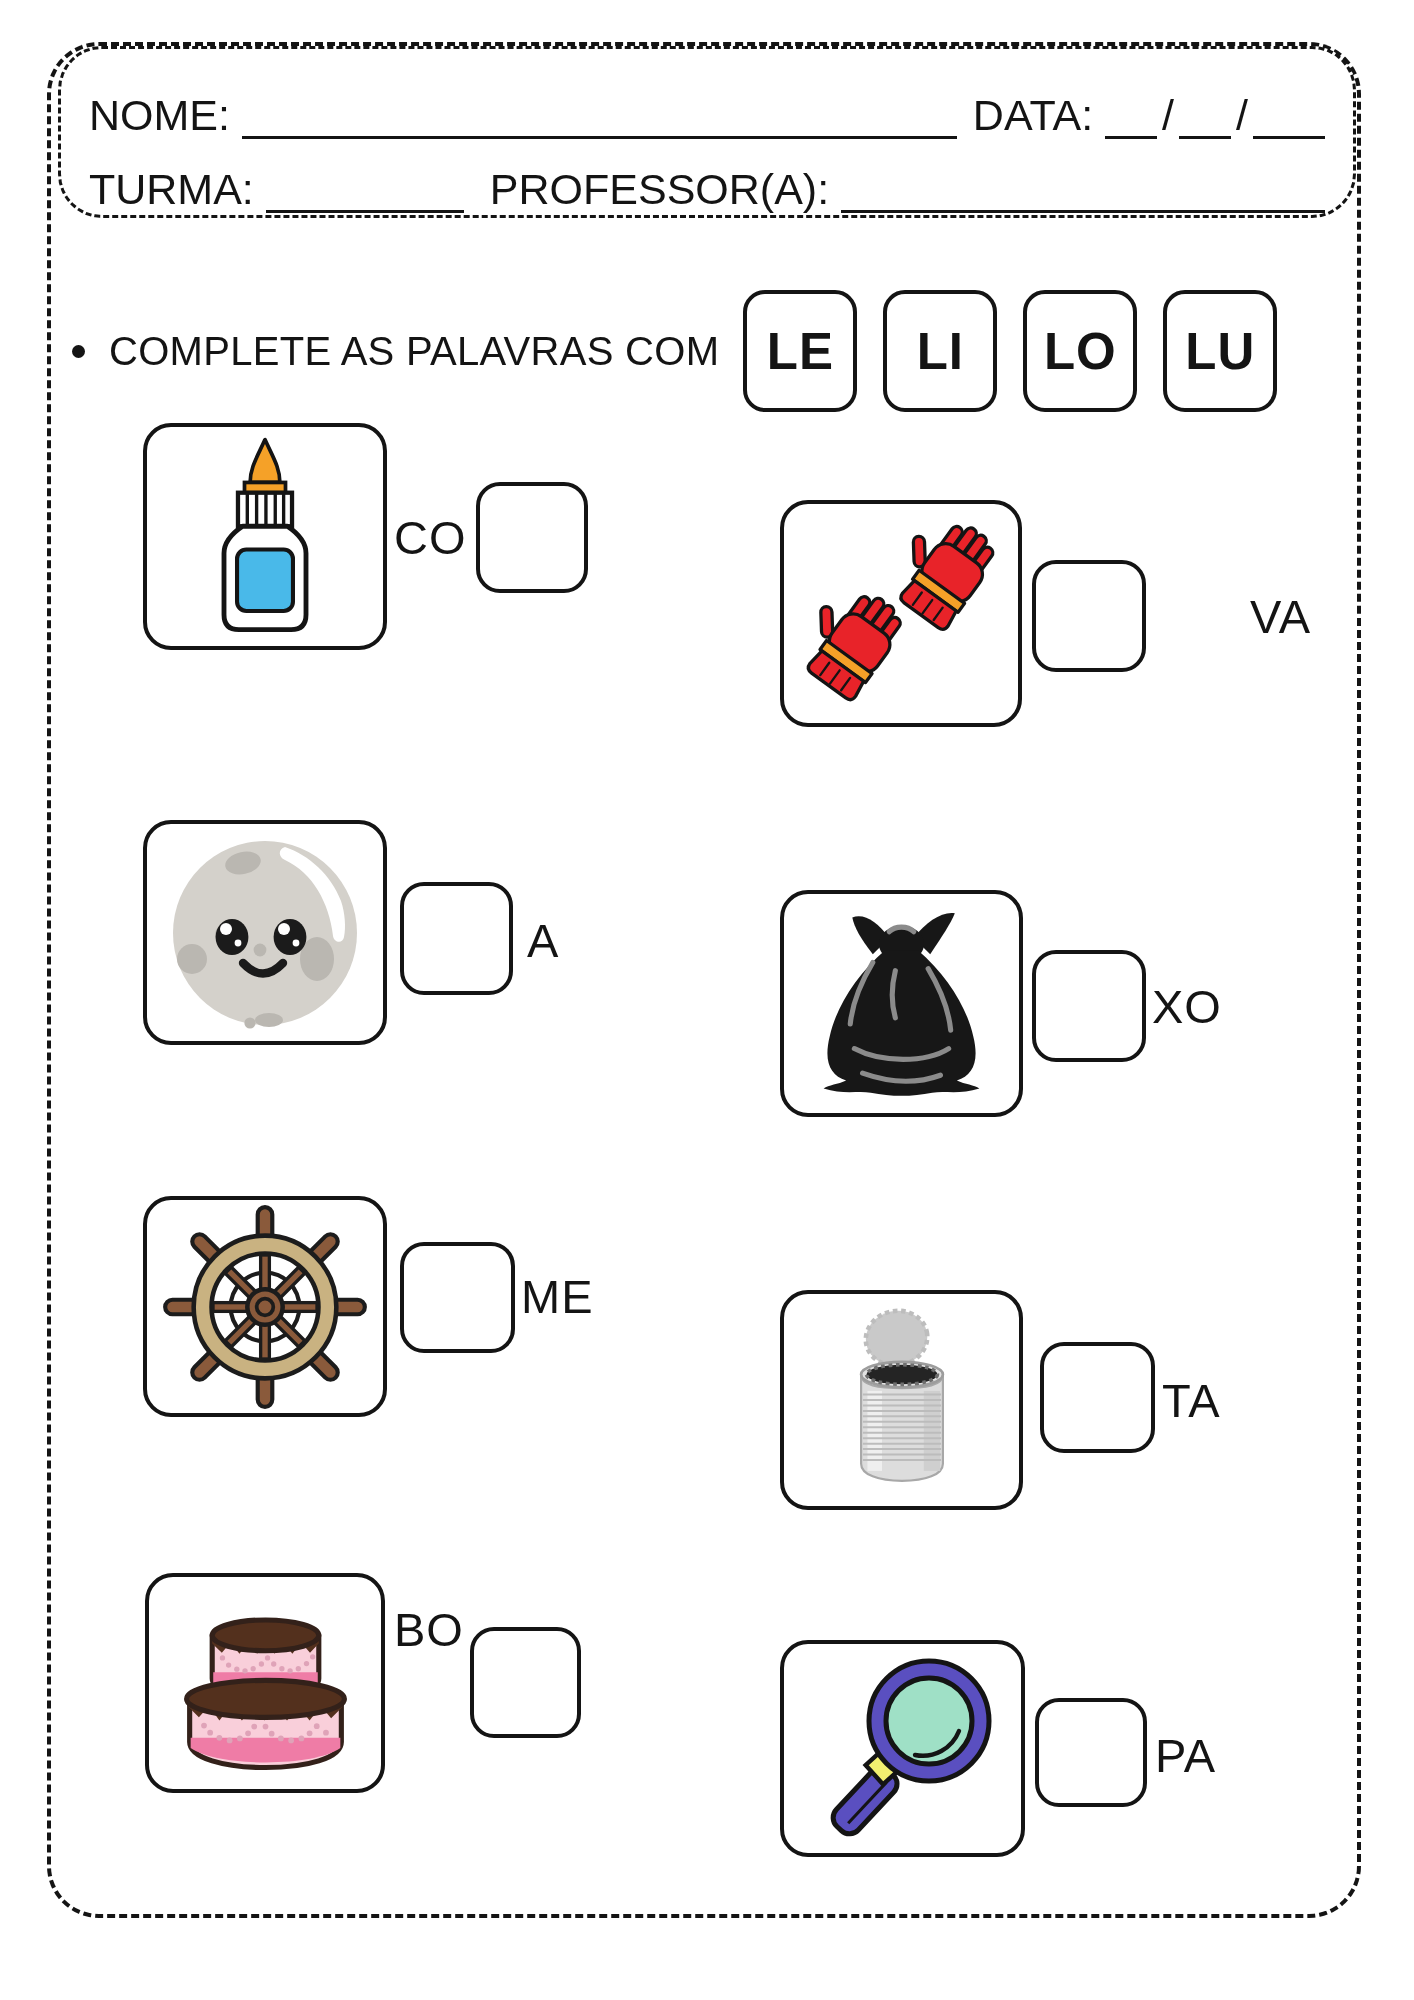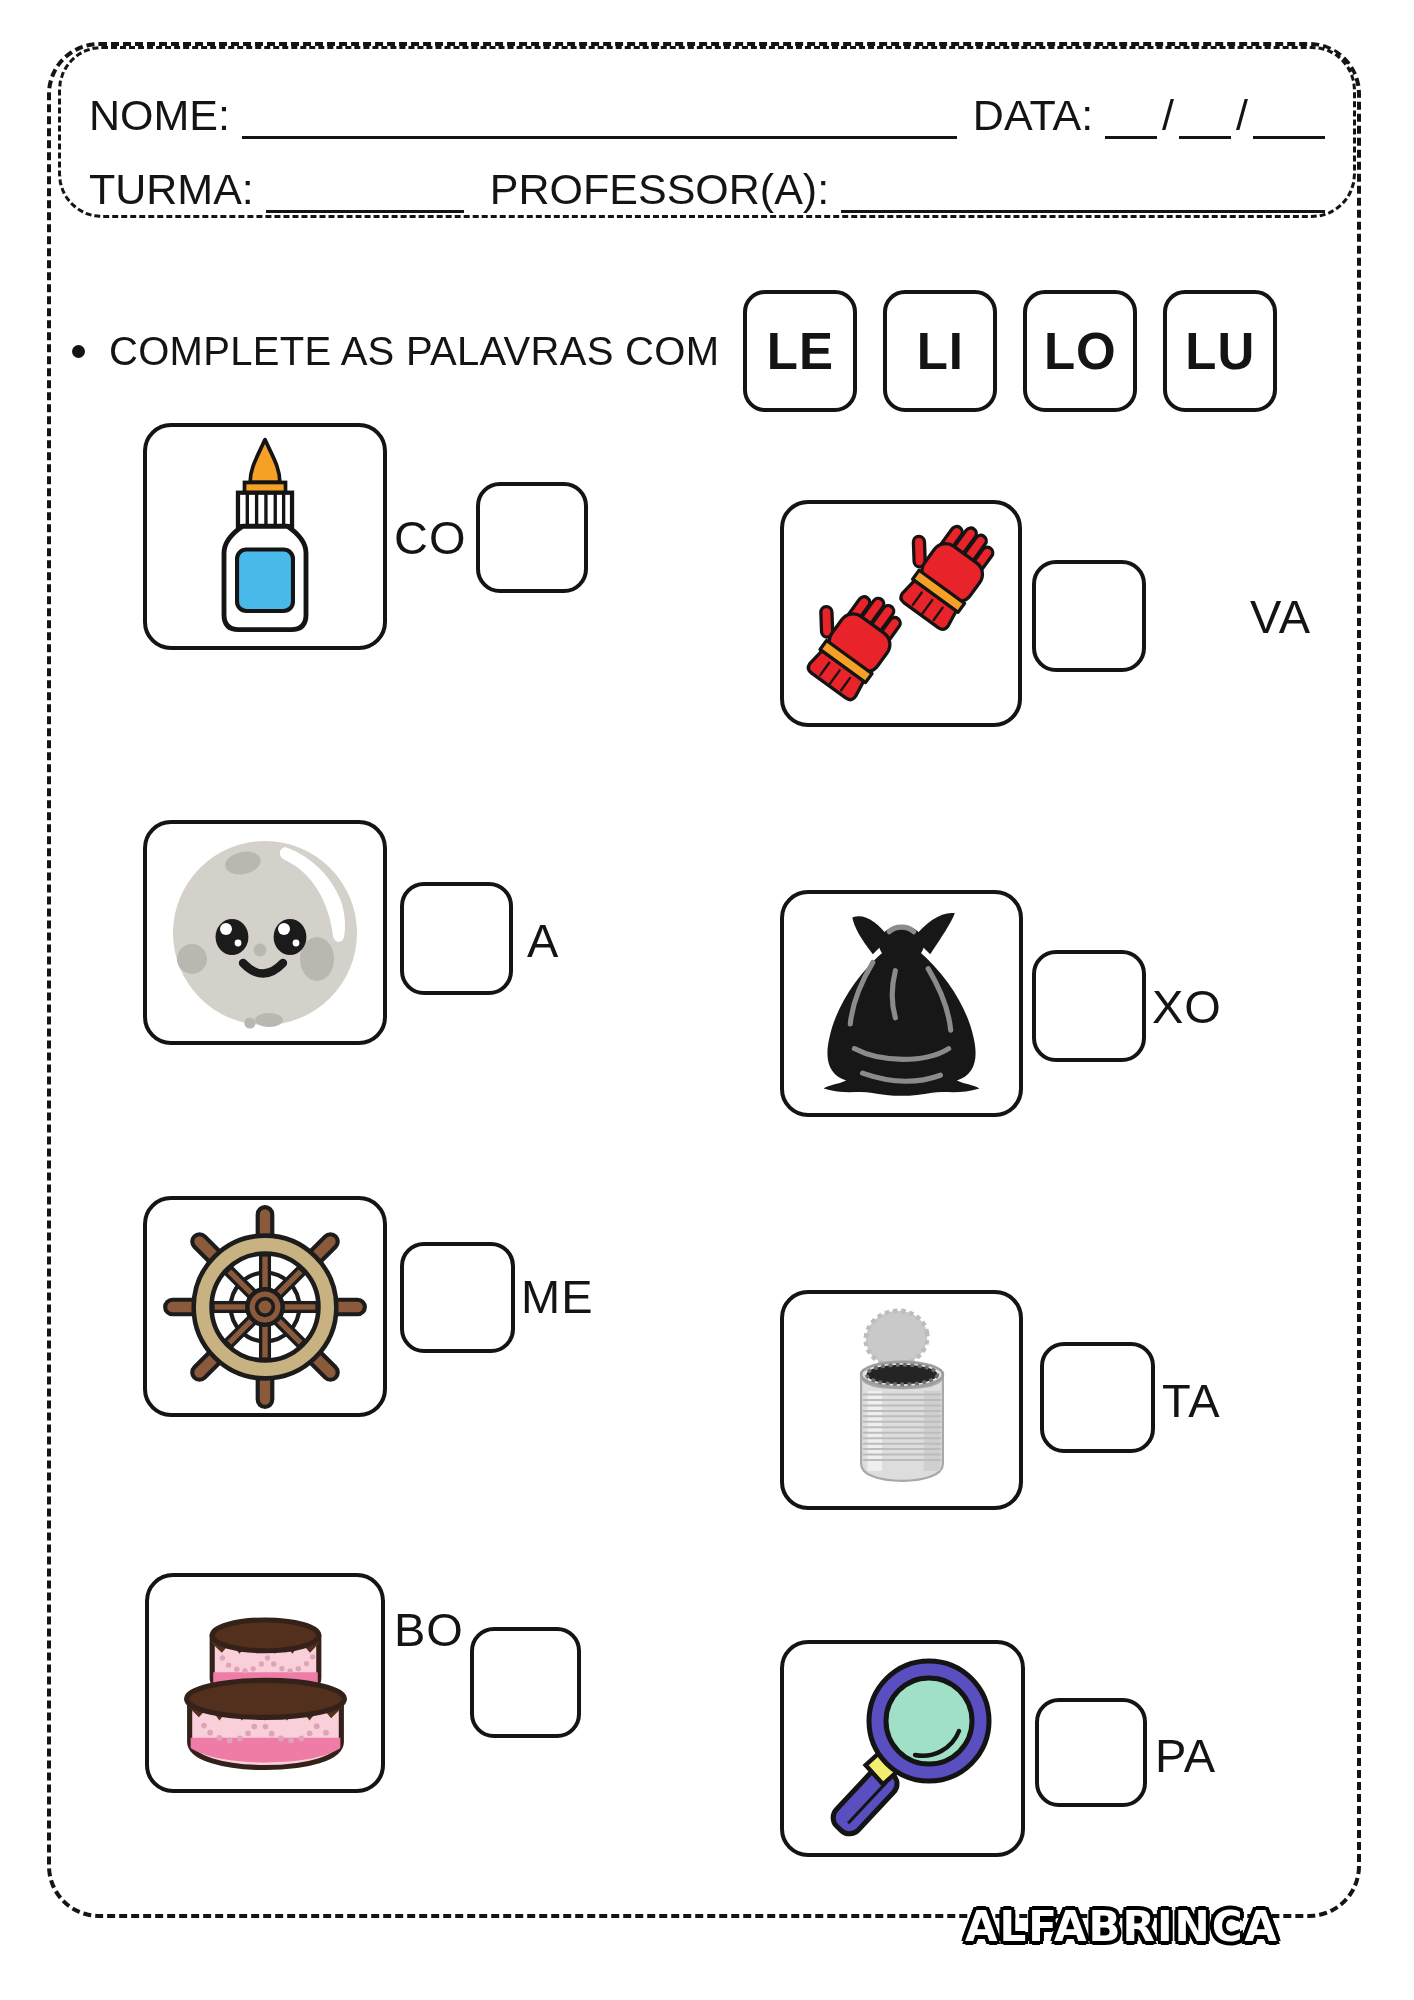--- a/index.html
+++ b/index.html
@@ -315,15 +315,14 @@
       </g>
       <rect x="34" y="52" width="13" height="13" fill="#f2ef70" stroke="#141414" stroke-width="2.2" transform="rotate(48 40.5 58.5)"></rect>
       <circle cx="63" cy="36" r="30" fill="#5a4fc0" stroke="#141414" stroke-width="2.5"></circle>
       <circle cx="63" cy="36" r="21.5" fill="#9fe0c6" stroke="#141414" stroke-width="2.5"></circle>
       <path d="M78,41 A19.5,19.5 0 0 1 56,53" stroke="#141414" stroke-width="2.2" fill="none" stroke-linecap="round"></path>
     </svg>
   </div>
   <div class="abox b-magnifier"></div>
   <span class="albl l-magnifier">PA</span>
 
-  <div class="brand">ALFABRINCA</div>
 
 </div>
 
 </body></html>

